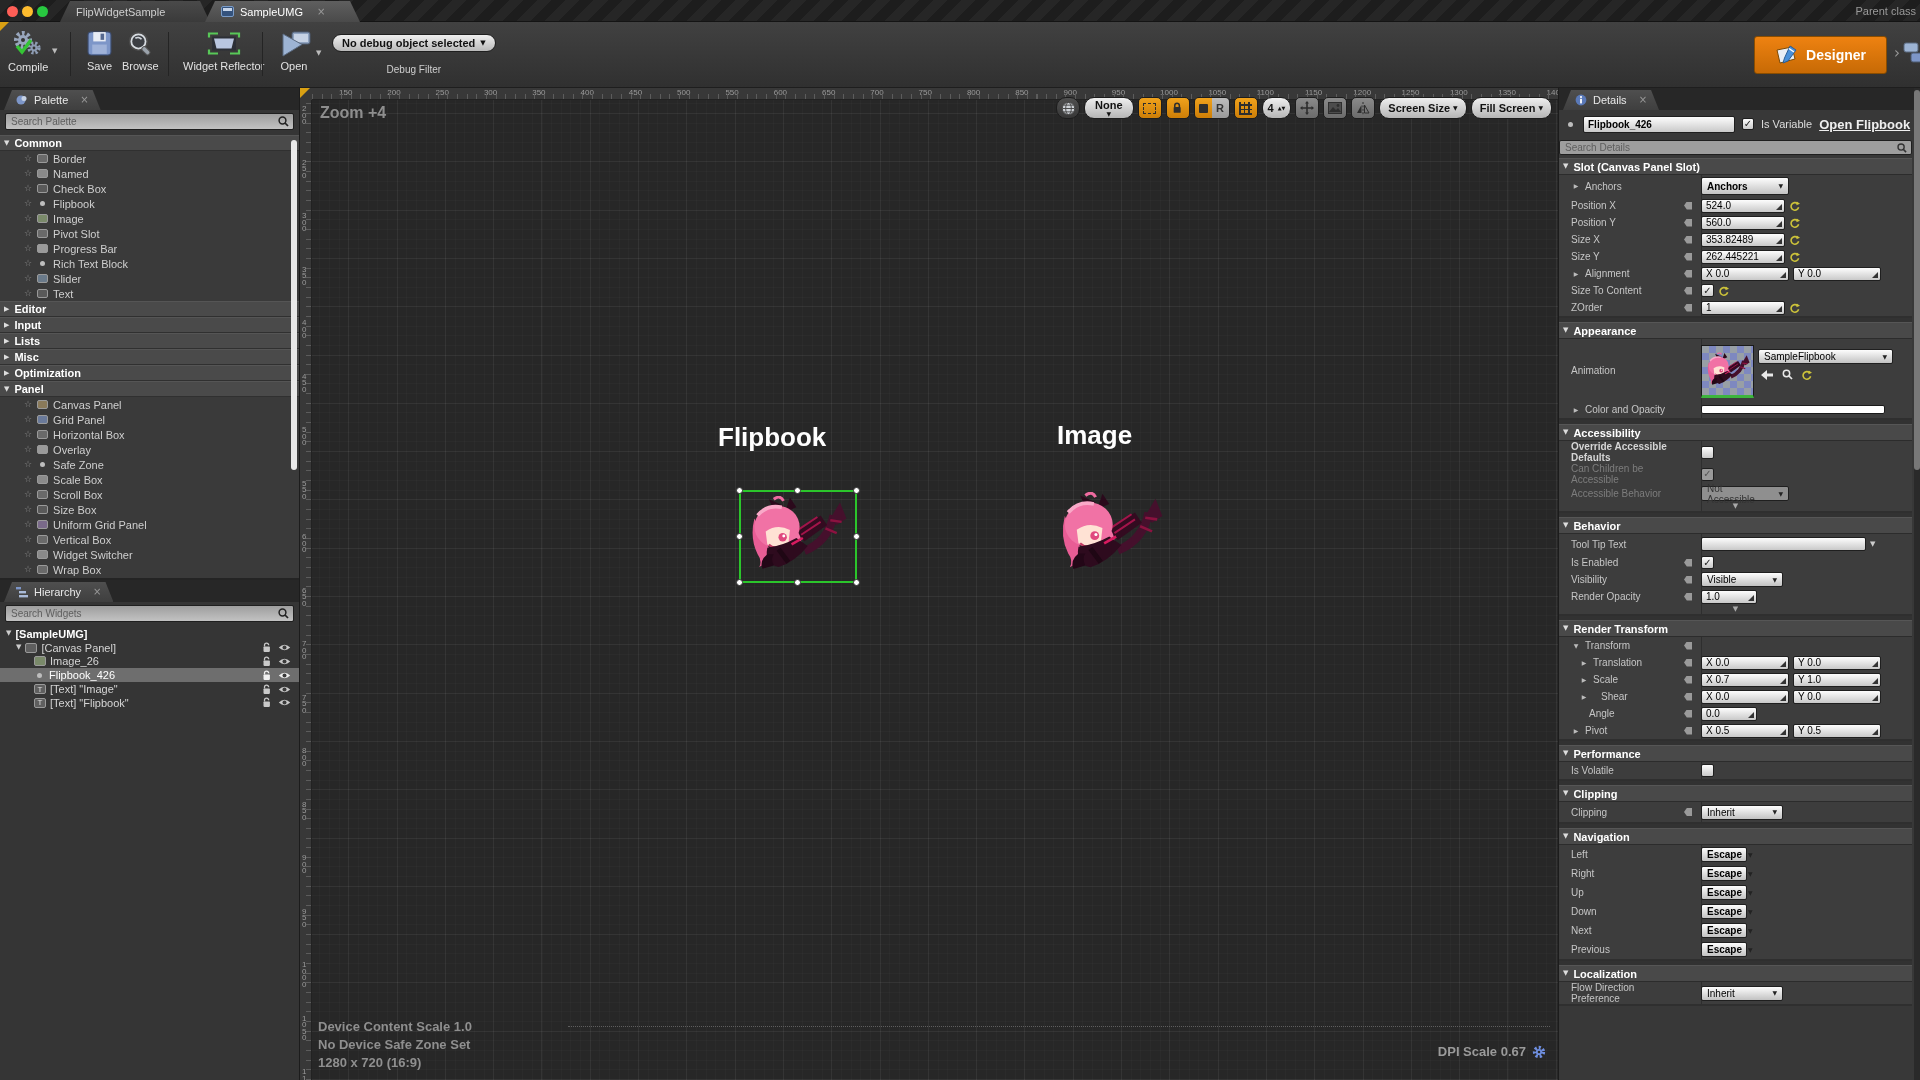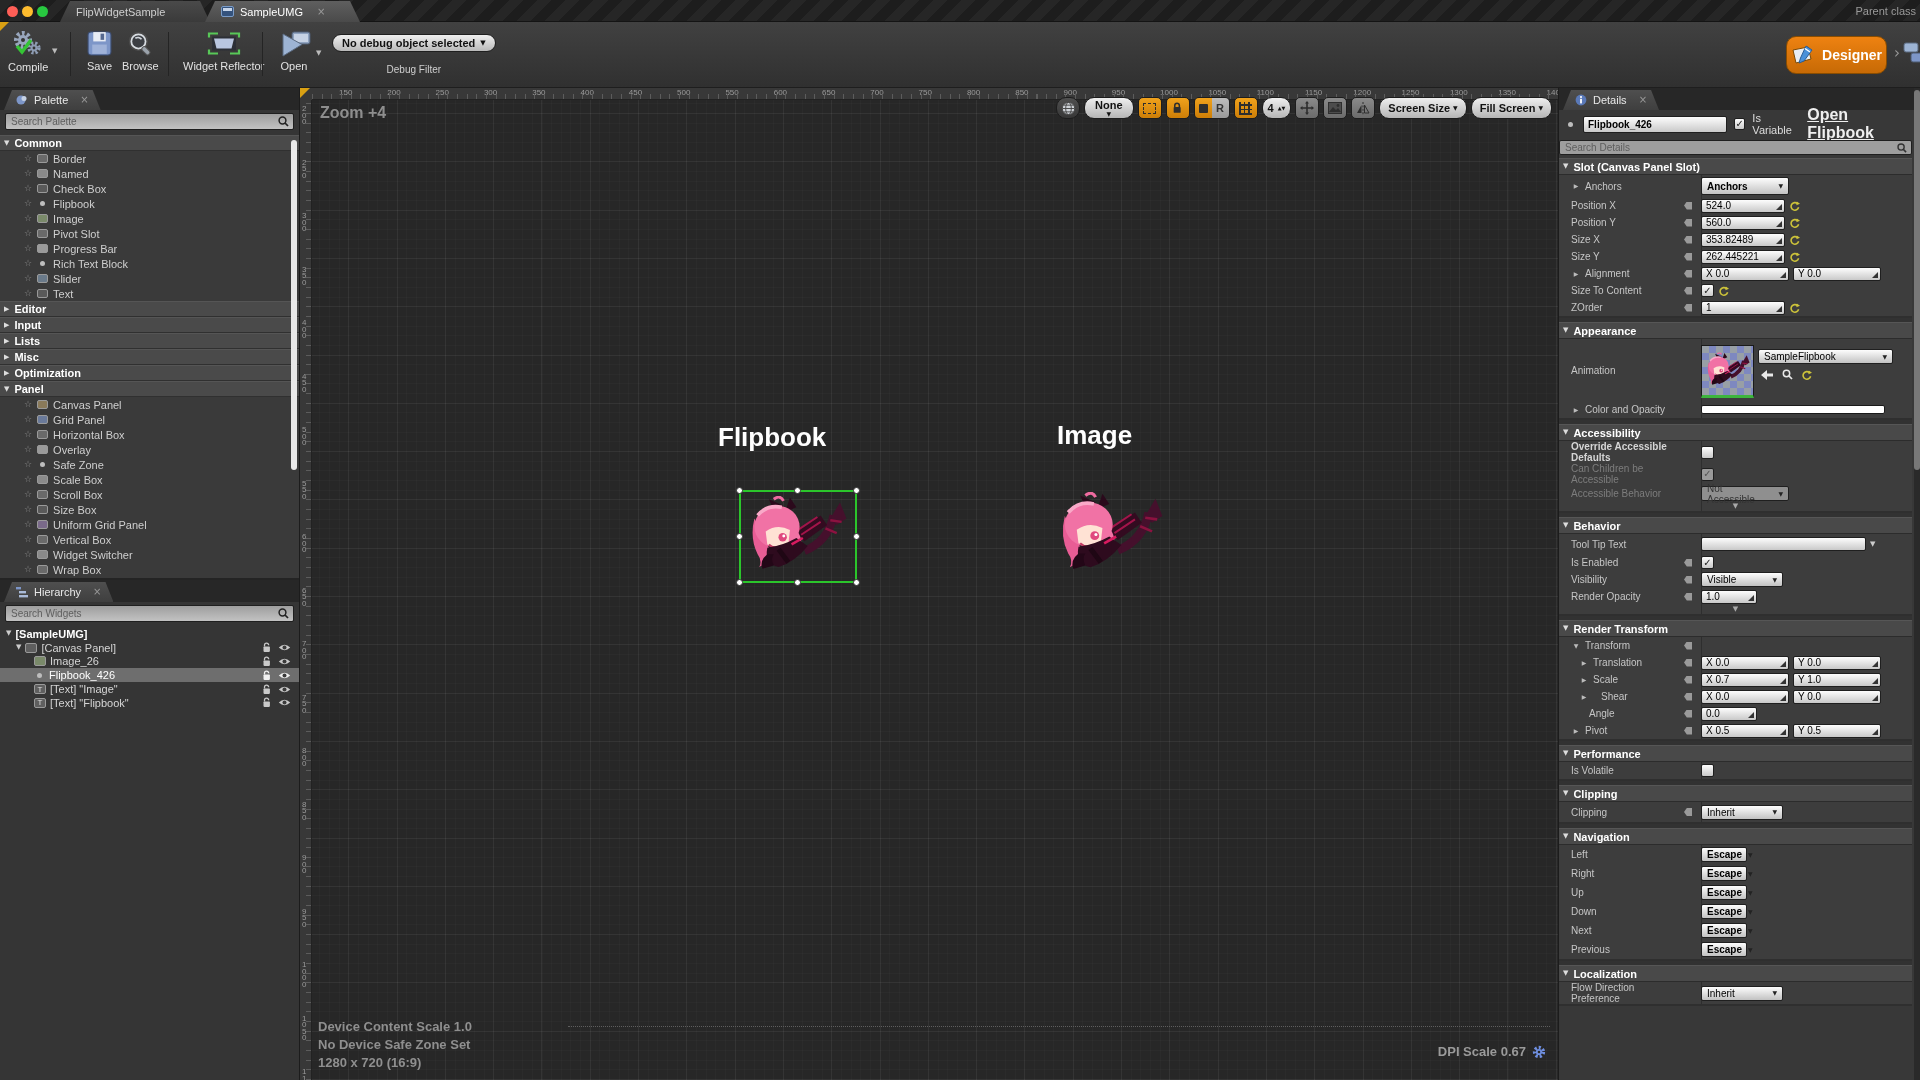--- a/index.html
+++ b/index.html
@@ -23,22 +23,22 @@
 
 
 #toolbar{position:absolute;left:0;top:22px;width:1920px;height:66px;background:linear-gradient(#414141,#303030);border-bottom:1px solid #1e1e1e}
 .tbtn{position:absolute;top:8px;display:flex;flex-direction:column;align-items:center;gap:3px;color:#e2e2e2;font-size:11px}
 .tsep{position:absolute;top:10px;width:1px;height:44px;background:#4f4f4f;border-left:1px solid #242424}
 .corner-mark{position:absolute;width:0;height:0;border-top:9px solid #d9a013;border-right:9px solid transparent}
 #debugdrop{position:absolute;left:332px;top:12px;display:flex;flex-direction:column;align-items:center;gap:12px}
 .litebtn{background:linear-gradient(#efefef,#b9b9b9);border:1px solid #1f1f1f;border-radius:9px;color:#111;
  font-size:11px;font-weight:bold;padding:2px 9px;display:inline-flex;align-items:center;gap:5px}
 .dfl{font-size:10px;color:#cfcfcf}
-#designerbtn{position:absolute;right:33px;top:14px;height:38px;padding:0 4px;display:flex;align-items:center;gap:7px;
- background:linear-gradient(var(--designer-orange,#ee8211),#c76a05);border:1px solid #8a4d00;border-radius:10px;
+#designerbtn{position:absolute;right:33px;top:14px;height:38px;padding:0 20px;display:flex;align-items:center;gap:7px;
+ background:linear-gradient(var(--designer-orange,#ee8211),#c76a05);border:1px solid #8a4d00;border-radius:3px;
  color:#fff;font-size:14px;font-weight:bold}
 #modechevron{position:absolute;right:20px;top:24px;color:#9a9a9a;font-size:15px}
 #graphicon{position:absolute;right:-8px;top:18px;width:26px;height:26px}
 
 
 #leftcol{position:absolute;left:0;top:88px;width:300px;height:992px;background:#353535;border-right:1px solid #1c1c1c}
 .ptabrow{height:22px;background:#272727;position:relative}
 .ptab{position:absolute;left:4px;top:2px;height:20px;display:flex;align-items:center;gap:6px;padding:0 12px;
  background:linear-gradient(#4f4f4f,#3f3f3f);clip-path:polygon(8px 0,calc(100% - 8px) 0,100% 100%,0 100%);
  font-size:11px;color:#e8e8e8}
@@ -101,21 +101,21 @@
 #selbox{position:absolute;left:439px;top:402px;width:118px;height:93px;border:2px solid var(--selection-green,#2bc52b)}
 .hdl{position:absolute;width:7px;height:7px;border-radius:50%;background:#fff;border:1px solid #333}
 
 
 #details{position:absolute;left:1558px;top:88px;width:362px;height:992px;background:#383838;border-left:1px solid #1c1c1c}
 #detscroll{position:absolute;right:0;top:0;width:6px;height:992px;background:#2a2a2a}
 #detscroll .thumb{position:absolute;left:0;top:2px;width:6px;height:380px;border-radius:3px;background:#787878}
 #namerow{position:absolute;left:0;top:24px;right:8px;height:24px;display:flex;align-items:center;gap:7px;padding-left:6px}
 #namefield{width:152px;height:17px;background:linear-gradient(#fdfdfd,#c9c9c9);border:1px solid #1f1f1f;border-radius:2px;
  font-size:10px;font-weight:bold;color:#000;padding:0 4px;font-family:"Liberation Sans",sans-serif;outline:none}
-.link{color:#efefef;font-size:16px;font-weight:bold;text-decoration:underline}
+.link{color:#efefef;font-size:13px;font-weight:bold;text-decoration:underline}
 #detsearch{position:absolute;left:0;top:52px;right:8px;height:15px}
 #detbody{position:absolute;left:0;top:70px;right:8px;bottom:0;font-size:10px;overflow:hidden}
 .sec{height:17px;display:flex;align-items:center;gap:5px;background:#494949;border-top:1px solid #565656;border-bottom:1px solid #2c2c2c;
  font-size:11px;font-weight:bold;color:#fff;padding-left:4px;position:relative;z-index:2}
 .sec .tri{font-size:7px;color:#ddd}
 .secbody{position:relative;background:#3d3d3d;border-bottom:2px solid #2f2f2f}
 .secbody:before{content:"";position:absolute;left:142px;top:0;bottom:0;width:1px;background:#2e2e2e}
 .drow{display:flex;align-items:center;min-height:17px;position:relative}
 .drow .lbl{flex:0 0 122px;padding-left:12px;color:#c6c6c6}
 .drow .lbl.dim{color:#7d7d7d}

